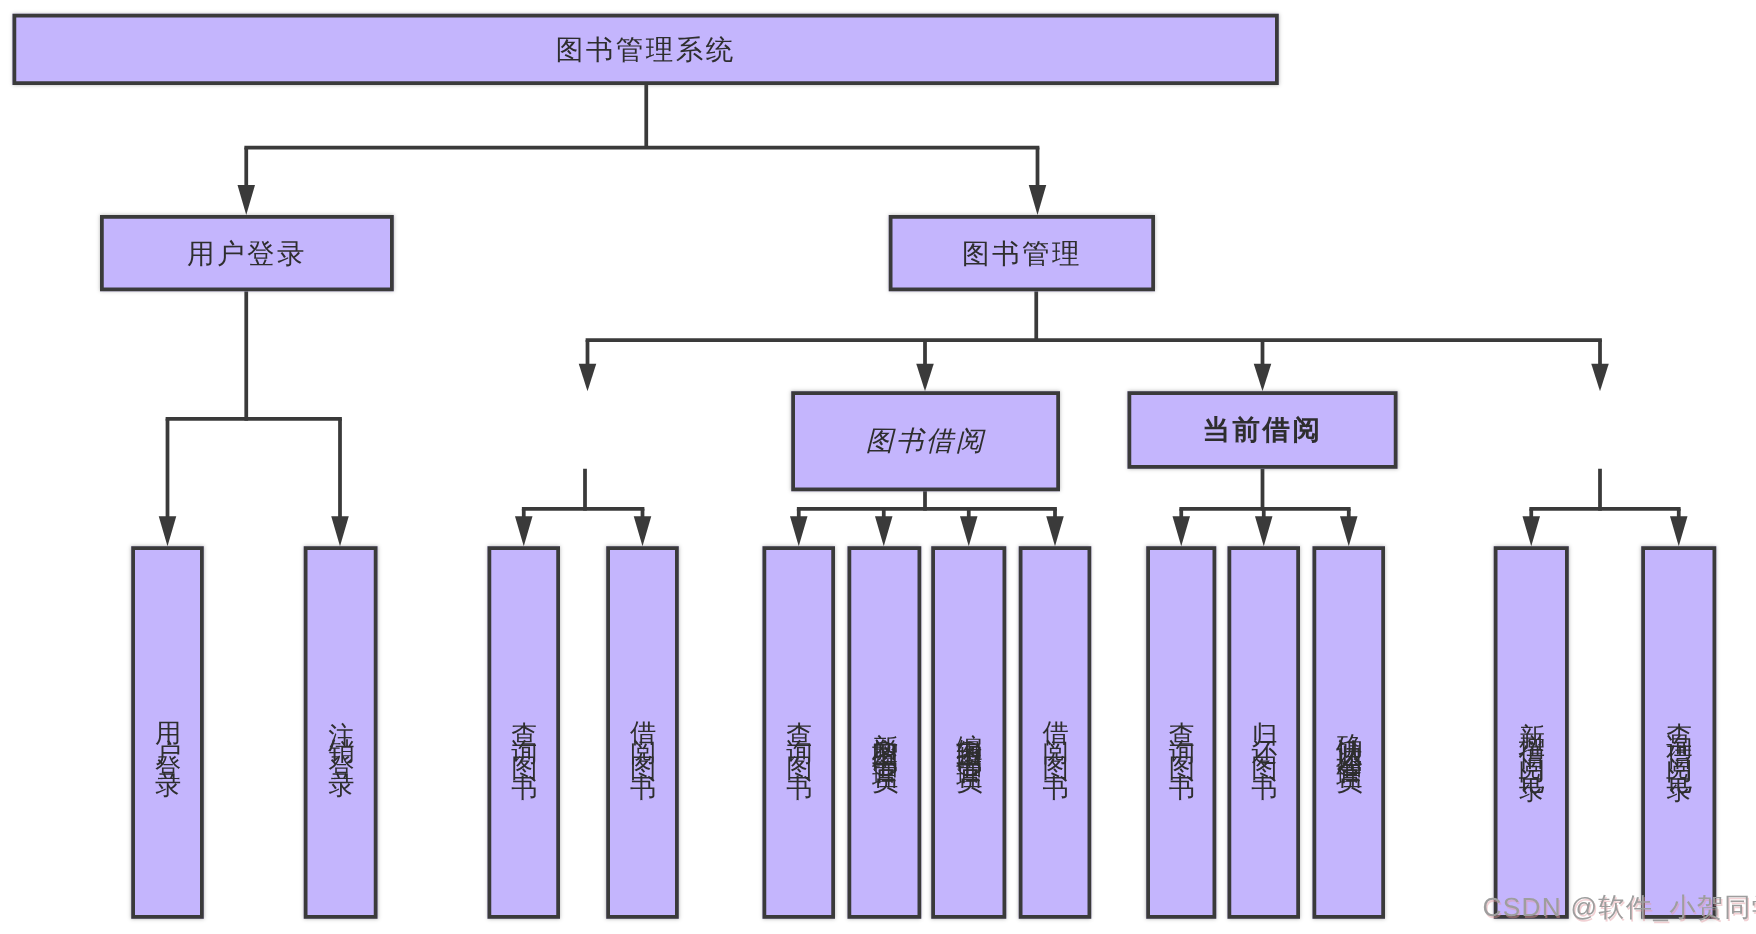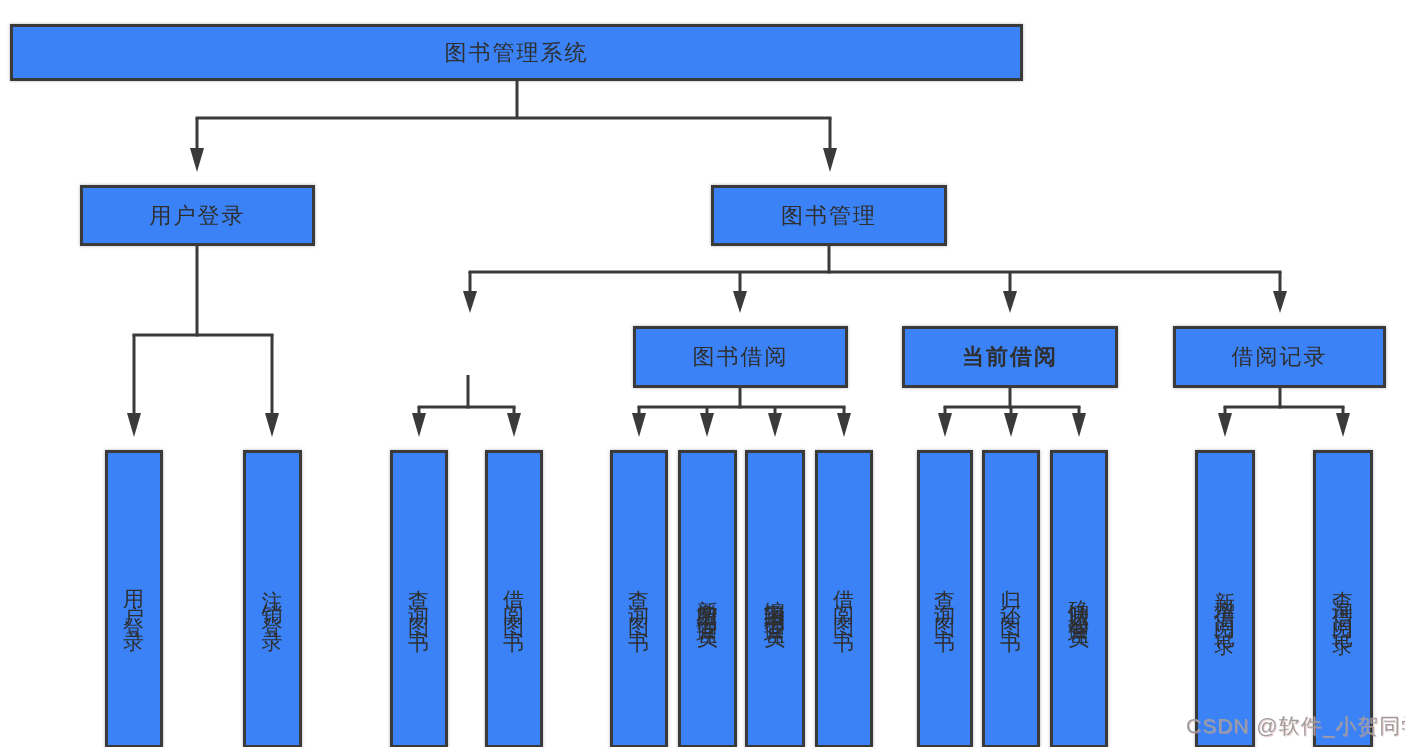--- a/index.html
+++ b/index.html
@@ -21,30 +21,29 @@
     stroke-width: 3;
   }
   #wires polygon {
     fill: #3a3a3a;
     stroke: none;
   }
   .box {
     position: absolute;
     box-sizing: border-box;
     border: 3px solid #3a3a3a;
-    background: #3b82f6;
+    background: #c4b5fd;
     box-shadow: 0 0 3px rgba(90,90,90,0.45);
     display: flex;
     align-items: center;
     justify-content: center;
     color: #2e2e2e;
     font-size: 22px;
     letter-spacing: 2px;
     white-space: nowrap;
-    margin-top: 13px;
   }
   .leaf {
     writing-mode: vertical-rl;
     font-size: 21px;
     letter-spacing: 14px;
     line-height: 1;
     padding-top: 4px;
   }
   .leaf.mid  { letter-spacing: 9px; }
   .leaf.long { letter-spacing: 4px; }
@@ -129,25 +128,24 @@
       <line x1="1225" y1="407" x2="1225" y2="416"></line>
       <polygon points="1218,413 1232,413 1225,437"></polygon>
       <line x1="1343" y1="407" x2="1343" y2="416"></line>
       <polygon points="1336,413 1350,413 1343,437"></polygon>
     </g>
   </svg>
 
   <div class="box" style="left:10px; top:11px; width:1013px; height:57px;">图书管理系统</div>
 
   <div class="box" style="left:80px; top:172px; width:235px; height:61px;">用户登录</div>
-  <div class="box" style="left:711px; top:172px; width:236px; height:61px;">图书管理</div>
+  <div class="box" style="left:711px; top:172px; width:213px; height:61px;">图书管理</div>
 
-  <div class="box" style="left:633px; top:313px; width:215px; height:62px;">图书借阅</div>
+  <div class="box" style="left:633px; top:313px; width:215px; height:80px;font-style:italic;">图书借阅</div>
   <div class="box" style="left:902px; top:313px; width:216px; height:62px;font-weight:bold;">当前借阅</div>
-  <div class="box" style="left:1173px; top:313px; width:213px; height:62px;">借阅记录</div>
 
   <div class="box leaf" style="left:105px; top:437px; width:58px; height:298px;">用户登录</div>
   <div class="box leaf" style="left:243px; top:437px; width:59px; height:298px;">注销登录</div>
 
   <div class="box leaf" style="left:390px; top:437px; width:58px; height:298px;">查询图书</div>
   <div class="box leaf" style="left:485px; top:437px; width:58px; height:298px;">借阅图书</div>
 
   <div class="box leaf" style="left:610px; top:437px; width:58px; height:298px;">查询图书</div>
   <div class="box leaf long" style="left:678px; top:437px; width:59px; height:298px;">新增图书（管理员）</div>
   <div class="box leaf long" style="left:745px; top:437px; width:60px; height:298px;">编辑图书（管理员）</div>

